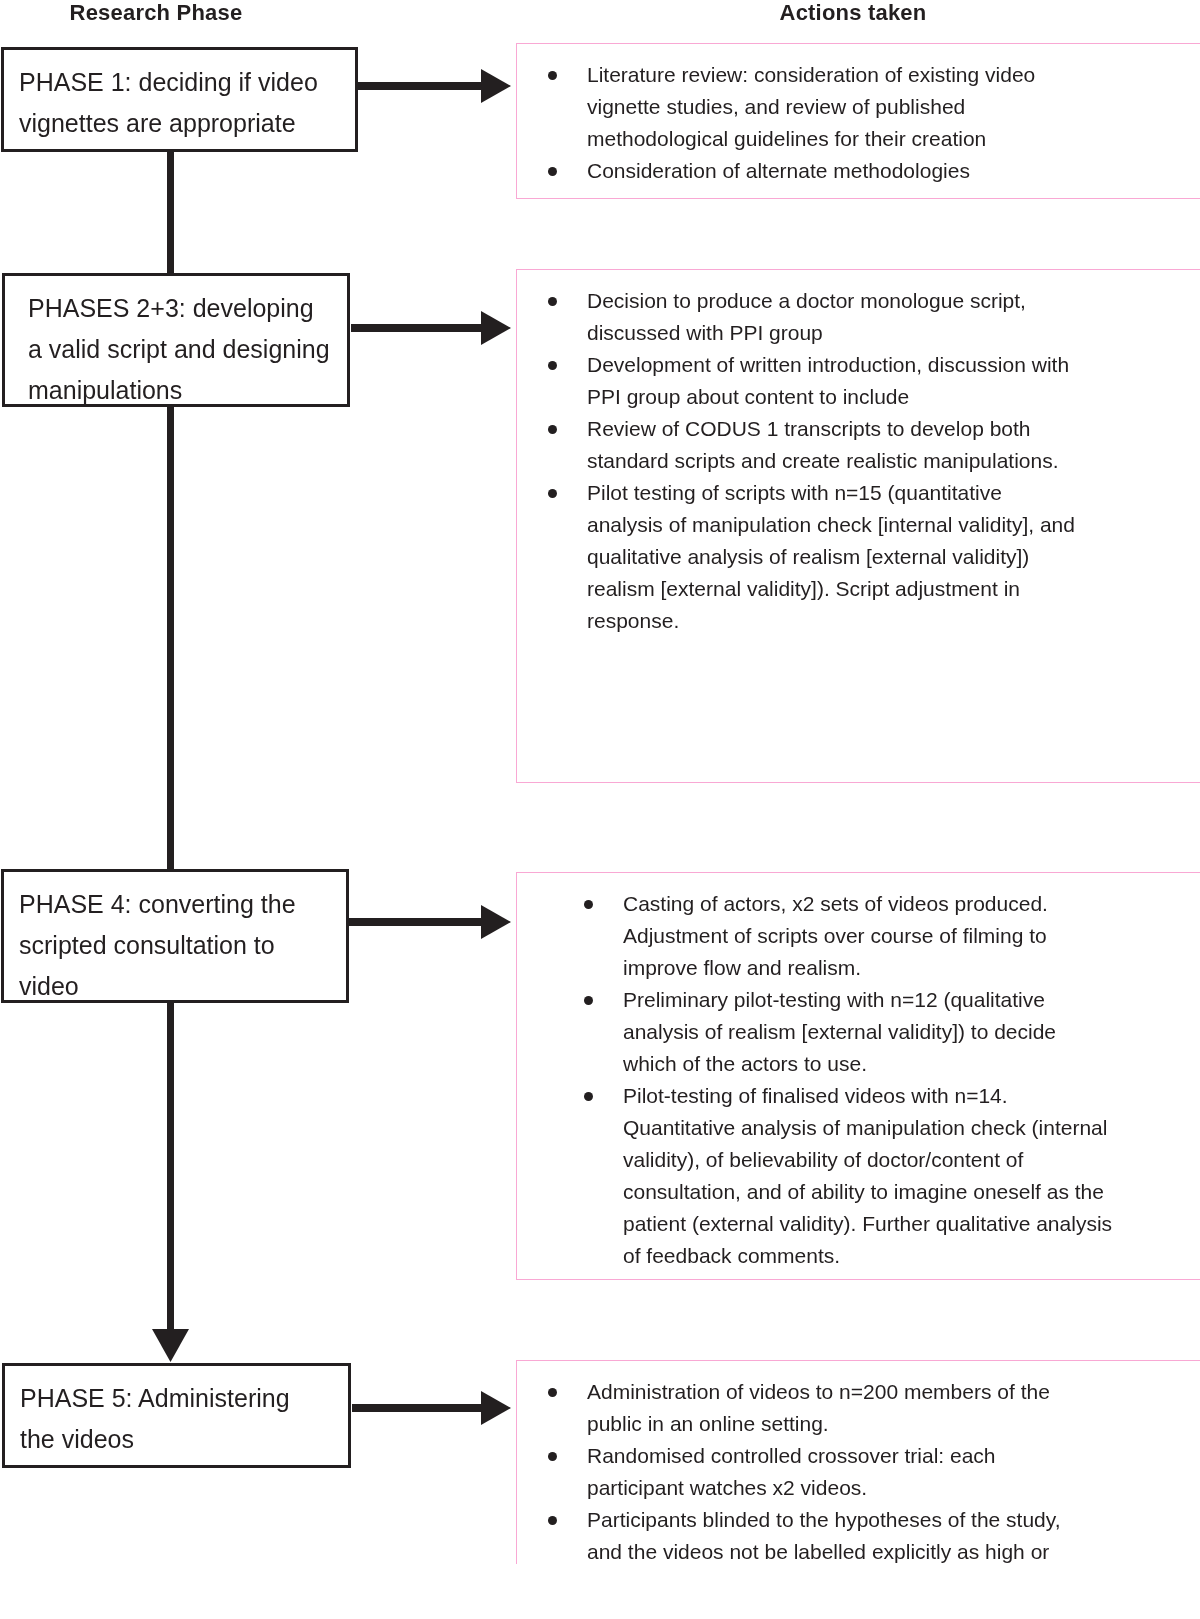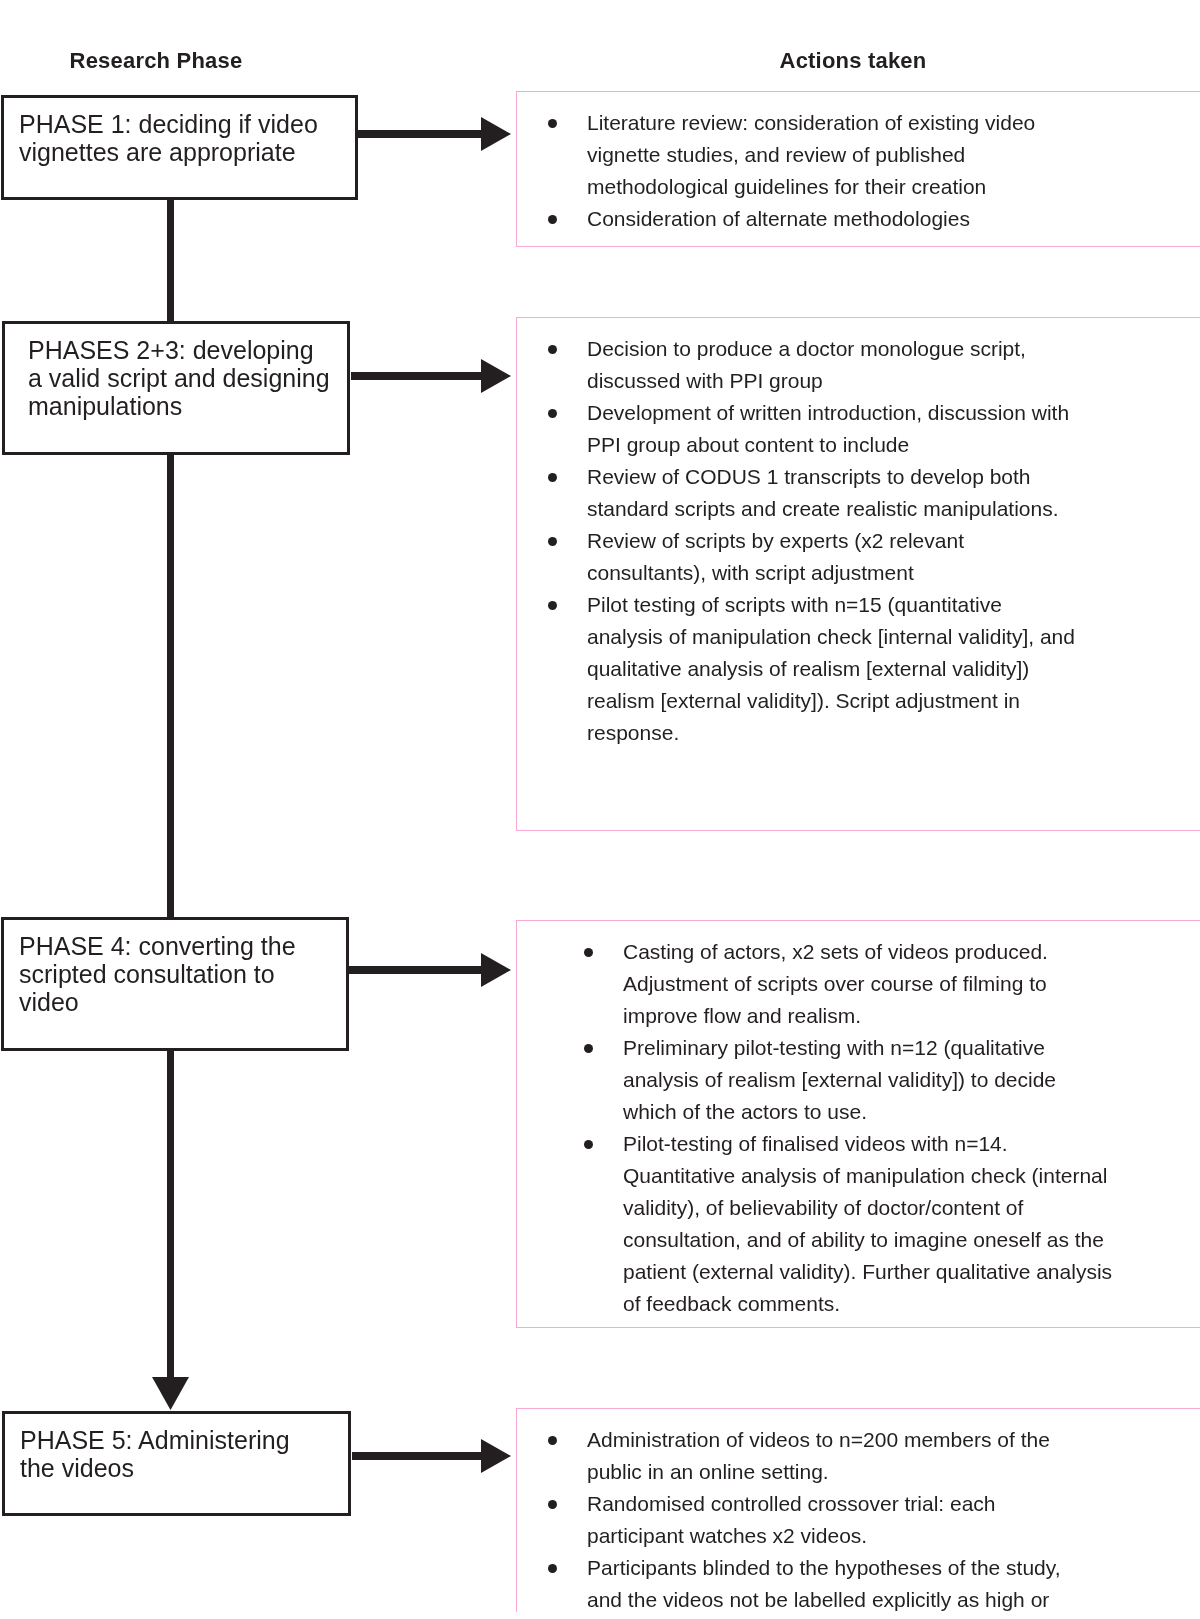--- a/index.html
+++ b/index.html
@@ -1,34 +1,34 @@
 <!DOCTYPE html>
 <html><head>
 <meta charset="utf-8">
 <style>
   html, body { margin: 0; padding: 0; background: #ffffff; }
   body {
     width: 1200px; height: 1619px;
     font-family: "Liberation Sans", sans-serif;
     color: #231f20;
   }
-  .canvas { position: relative; width: 1200px; height: 1564px; overflow: hidden; background: #ffffff; margin-top: 48px; }
+  .canvas { position: relative; width: 1200px; height: 1564px; overflow: hidden; background: #ffffff; }
 
   .col-header {
     position: absolute; top: 0;
     font-weight: bold; font-size: 22px; line-height: 26px;
     text-align: center; letter-spacing: 0.2px;
   }
   .col-header.left  { left: 0;     width: 312px; }
   .col-header.right { left: 510px; width: 686px; }
 
   .phase-box {
     position: absolute; box-sizing: border-box;
     border: 3px solid #231f20; background: #ffffff;
-    font-size: 25px; line-height: 28px;
+    font-size: 25px; line-height: 41px;
     padding: 12px 12px 0 15px;
   }
   .phase-text { white-space: pre-line; }
   .p1 { left: 1px; top: 47px;   width: 357px; height: 105px; }
   .p2 { left: 2px; top: 273px;  width: 348px; height: 134px; padding-left: 23px; }
   .p3 { left: 1px; top: 869px;  width: 348px; height: 134px; }
   .p4 { left: 2px; top: 1363px; width: 349px; height: 105px; }
 
   .action-box {
     position: absolute; left: 516px; width: 686px;
@@ -121,22 +121,20 @@
       </ul>
   </div>
   <div class="action-box a2">
     <ul class="bullets">
         <li class="bullet"><span class="dot"></span><span class="bullet-text">Decision to produce a doctor monologue script,
 discussed with PPI group</span></li>
         <li class="bullet"><span class="dot"></span><span class="bullet-text">Development of written introduction, discussion with
 PPI group about content to include</span></li>
         <li class="bullet"><span class="dot"></span><span class="bullet-text">Review of CODUS 1 transcripts to develop both
 standard scripts and create realistic manipulations.</span></li>
-        <li class="bullet"><span class="dot"></span><span class="bullet-text">Review of scripts by experts (x2 relevant
-consultants), with script adjustment</span></li>
         <li class="bullet"><span class="dot"></span><span class="bullet-text">Pilot testing of scripts with n=15 (quantitative
 analysis of manipulation check [internal validity], and
 qualitative analysis of realism [external validity])
 realism [external validity]). Script adjustment in
 response.</span></li>
       </ul>
   </div>
   <div class="action-box a3">
     <ul class="bullets">
         <li class="bullet"><span class="dot"></span><span class="bullet-text">Casting of actors, x2 sets of videos produced.

